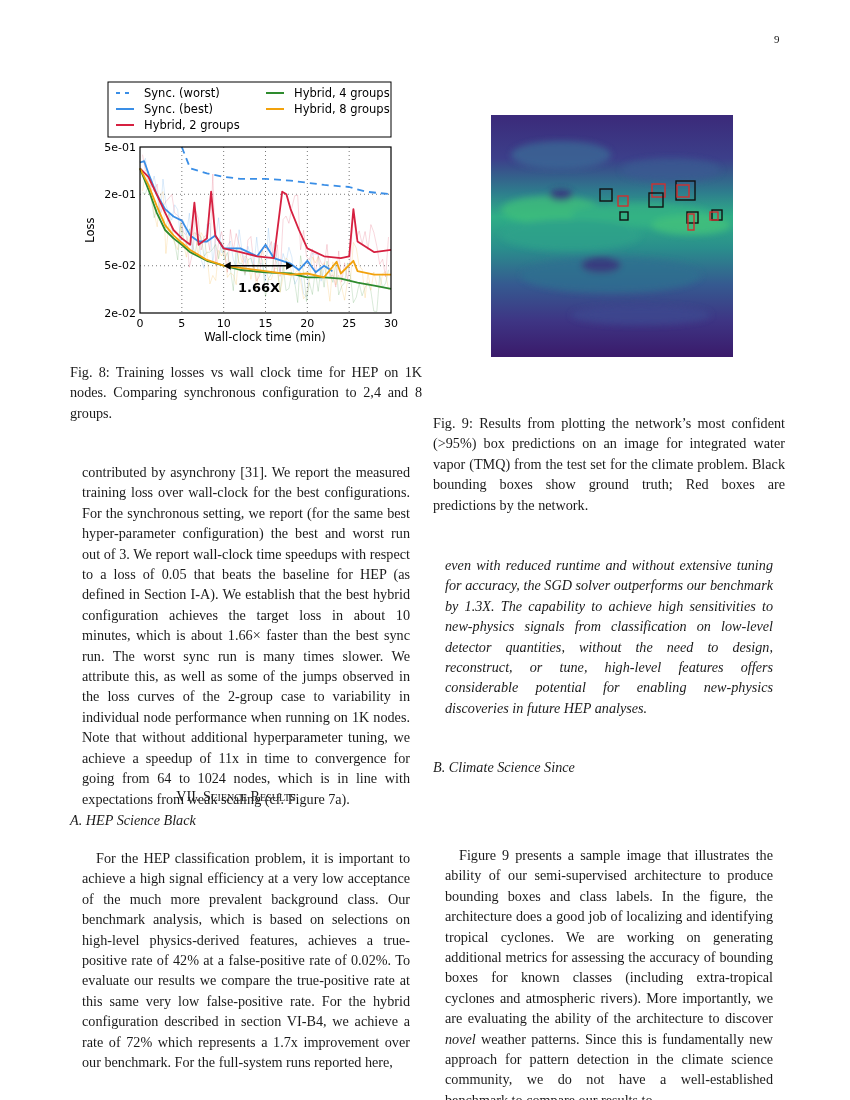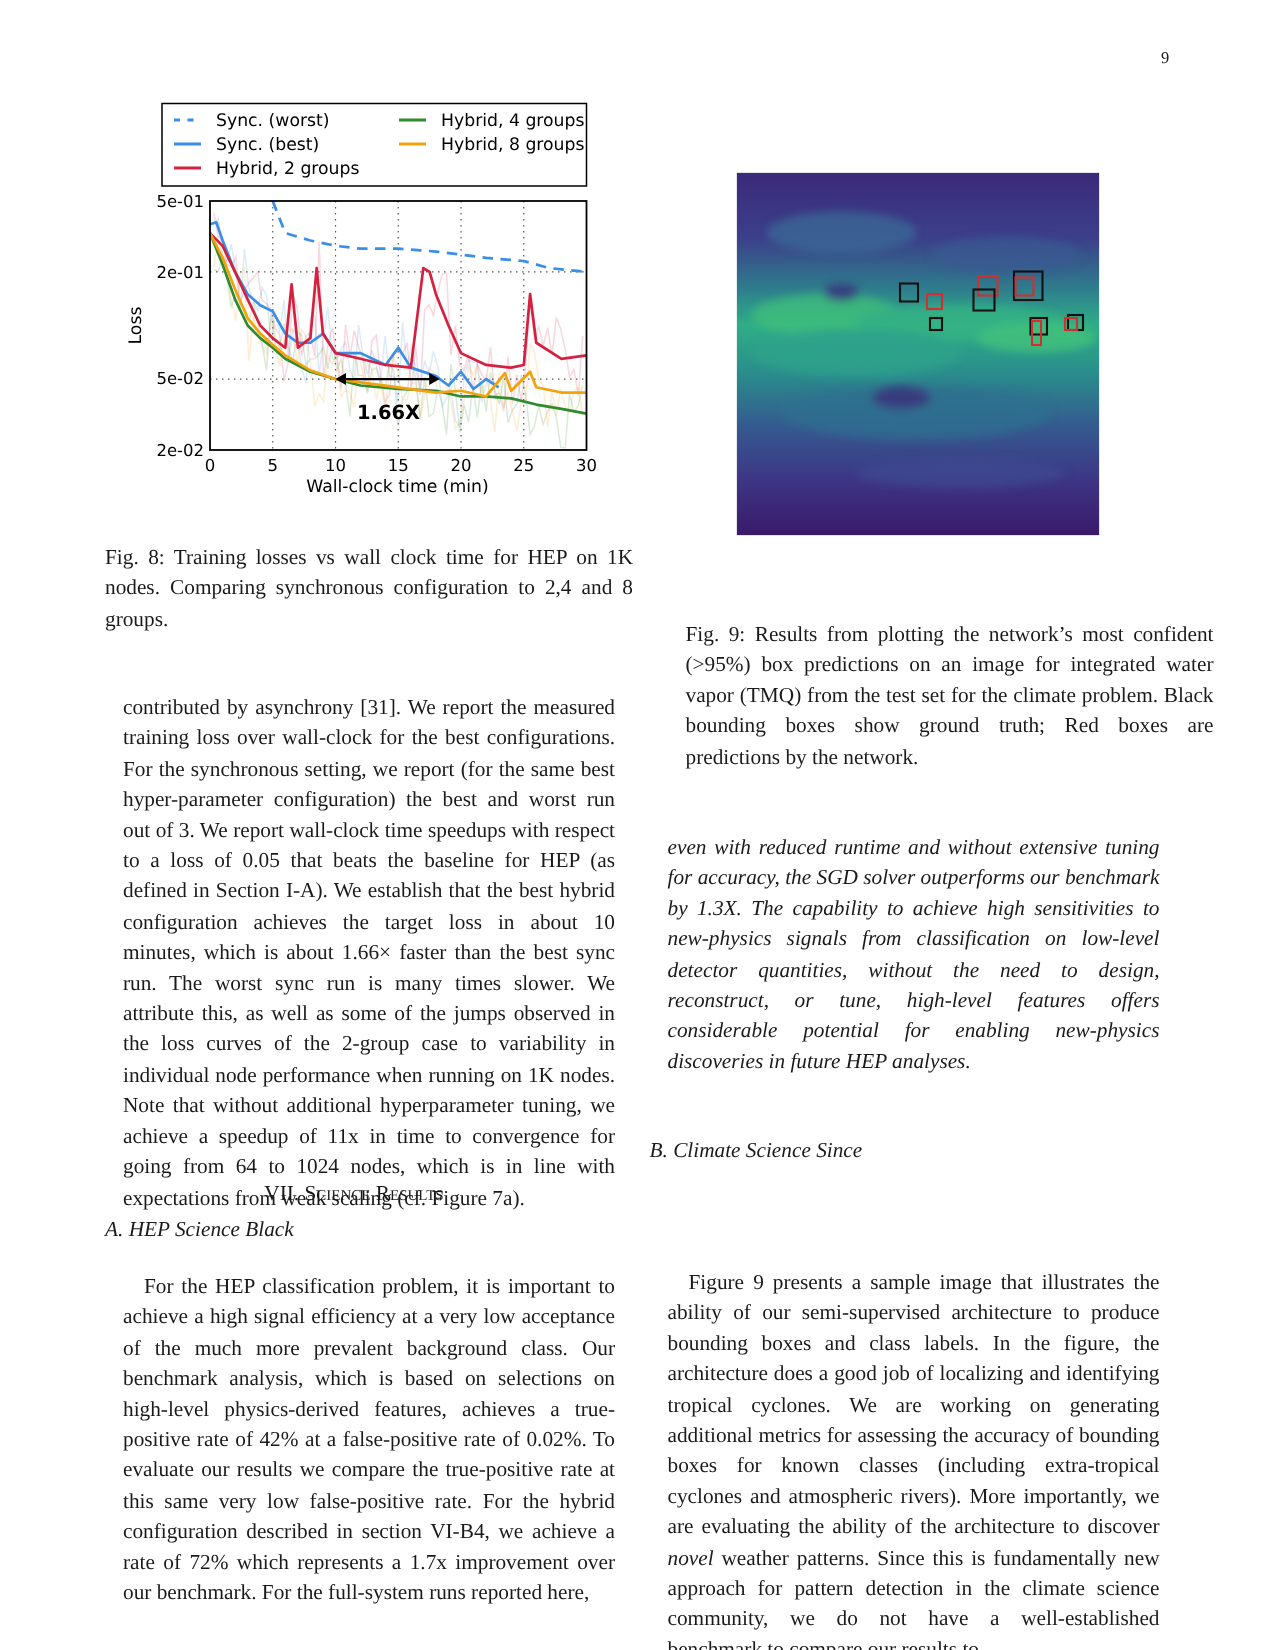--- a/index.html
+++ b/index.html
@@ -6,21 +6,21 @@
   body { width: 850px; height: 1100px; position: relative; overflow: hidden;
          font-family: "Liberation Serif", "DejaVu Serif", serif; color: #1a1a1a; }
   .pagenum { position: absolute; top: 33px; left: 774px; font-size: 11px; }
   .col { position: absolute; width: 352px; font-size: 14.2px; line-height: 20.4px; text-align: justify; }
   .col p { margin: 12px; }
   .indent { text-indent: 14px; }
   .caption { position: absolute; width: 352px; font-size: 14.2px; line-height: 20.4px; text-align: justify; }
   .section-title { position: absolute; left: 60px; width: 352px; text-align: center; font-size: 14.2px; }
   .section-title .sc { font-variant: small-caps; }
   .subsec { position: absolute; font-style: italic; font-size: 14.2px; }
-  .plot-wrap { position: absolute; left: 80px; top: 64px; width: 330px; height: 280px; }
+  .plot-wrap { position: absolute; left: 80px; top: 77px; width: 330px; height: 280px; }
   .plot-svg { position: absolute; left: 0; top: 0; }
   .figure-img { position: absolute; left: 491px; top: 115px; width: 242px; height: 242px; overflow: hidden; }
   .sans { font-family: "DejaVu Sans", "Liberation Sans", sans-serif; }
   b { font-weight: normal; }
 </style>
 </head>
 <body>
 
 <div class="pagenum">9</div>
 
@@ -126,21 +126,21 @@
       <rect x="185" y="66" width="19" height="19" stroke="#111"></rect>
       <rect x="186" y="70" width="12" height="12" stroke="#d03030"></rect>
       <rect x="196" y="97" width="11" height="11" stroke="#111"></rect>
       <rect x="197" y="99" width="6" height="16" stroke="#d03030"></rect>
       <rect x="221" y="95" width="10" height="10" stroke="#111"></rect>
       <rect x="219" y="97" width="8" height="8" stroke="#d03030"></rect>
     </g>
   </svg>
 </div>
 
-<div class="caption" style="left:433px; top:413px;margin-left:24px;">Fig. 9: Results from plotting the network’s most confident (&gt;95%) box predictions on an image for integrated water vapor (TMQ) from the test set for the climate problem. Black bounding boxes show ground truth; Red boxes are predictions by the network.</div>
+<div class="caption" style="left:433px; top:413px;">Fig. 9: Results from plotting the network’s most confident (&gt;95%) box predictions on an image for integrated water vapor (TMQ) from the test set for the climate problem. Black bounding boxes show ground truth; Red boxes are predictions by the network.</div>
 
 <div class="col" style="left:70px; top:450px;">
   <p>contributed by asynchrony [31]. We report the measured training loss over wall-clock for the best configurations. For the synchronous setting, we report (for the same best hyper-parameter configuration) the best and worst run out of 3. We report wall-clock time speedups with respect to a loss of 0.05 that beats the baseline for HEP (as defined in Section I-A). We establish that the best hybrid configuration achieves the target loss in about 10 minutes, which is about 1.66× faster than the best sync run. The worst sync run is many times slower. We attribute this, as well as some of the jumps observed in the loss curves of the 2-group case to variability in individual node performance when running on 1K nodes. Note that without additional hyperparameter tuning, we achieve a speedup of 11x in time to convergence for going from 64 to 1024 nodes, which is in line with expectations from weak scaling (cf. Figure 7a).</p>
 </div>
 
 <div class="section-title" style="top:788px;">
   <span>VII.</span>
   <span class="sc">Science Results</span>
 </div>
 

